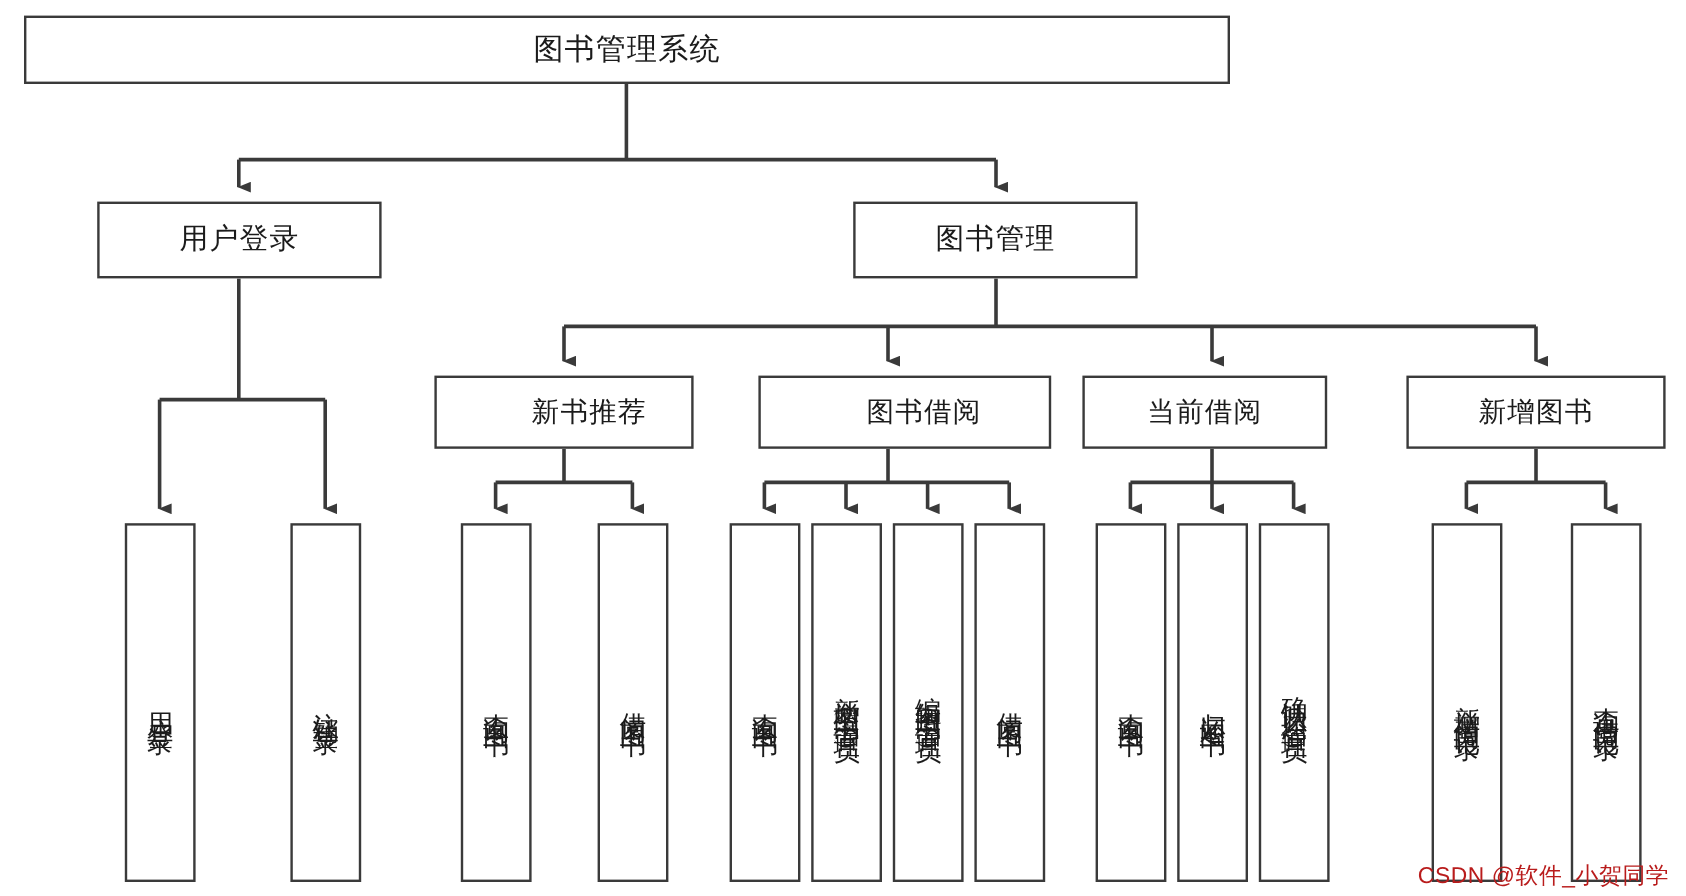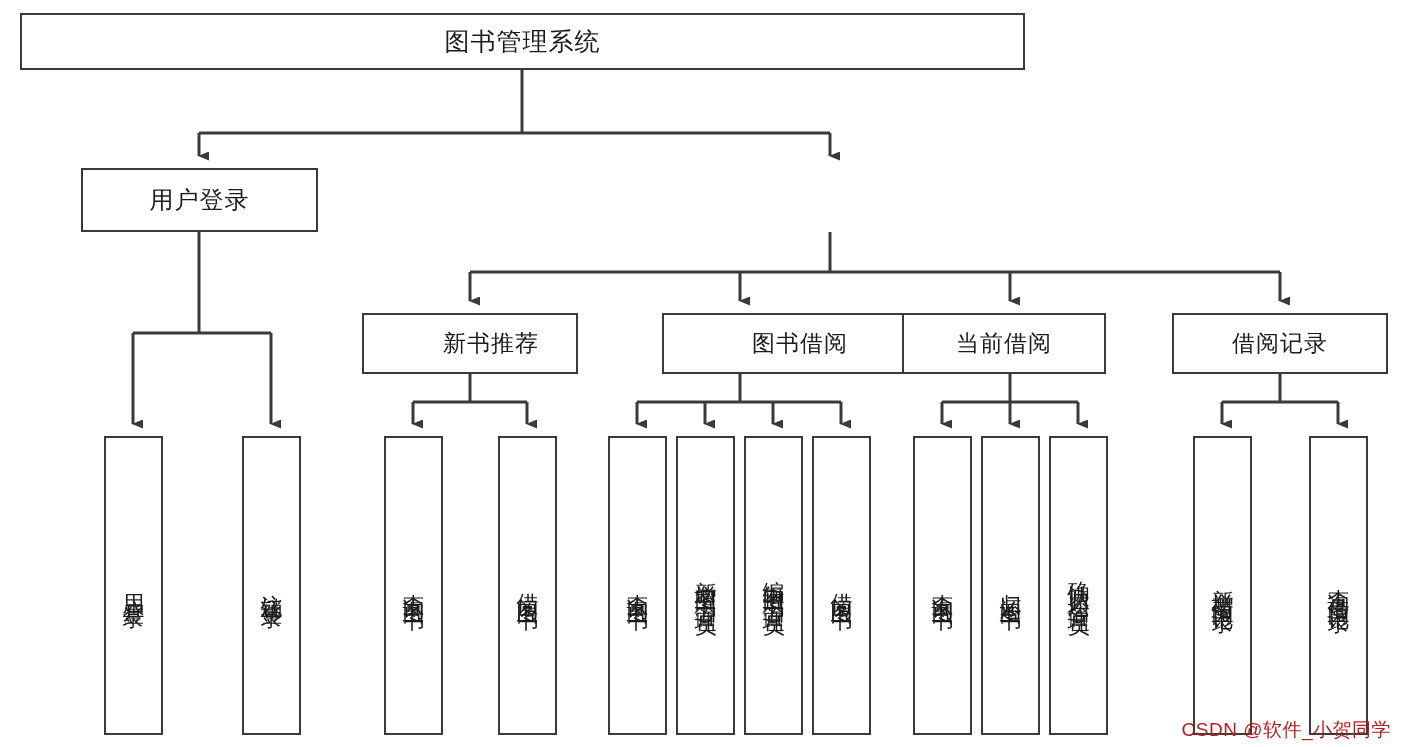--- a/index.html
+++ b/index.html
@@ -122,32 +122,35 @@
     </g>
   </svg>
 
   <div class="node root" style="left:20px; top:13px; width:1005px; height:57px;">
     <span>图书管理系统</span>
   </div>
 
   <div class="node level2" style="left:81px; top:168px; width:237px; height:64px;">
     <span>用户登录</span>
   </div>
+  <div class="node level2" style="left:711px; top:168px; width:237px; height:64px;">
+    <span>图书管理</span>
+  </div>
 
   <div class="node level3" style="left:362px; top:313px; width:216px; height:61px;padding-left:42px;">
     <span>新书推荐</span>
   </div>
-  <div class="node level3" style="left:662px; top:313px; width:244px; height:61px;padding-left:32px;">
+  <div class="node level3" style="left:632px; top:313px; width:244px; height:61px;padding-left:32px;">
     <span>图书借阅</span>
   </div>
   <div class="node level3" style="left:902px; top:313px; width:204px; height:61px;">
     <span>当前借阅</span>
   </div>
   <div class="node level3" style="left:1172px; top:313px; width:216px; height:61px;">
-    <span>借阅记录</span>
+    <span>新增图书</span>
   </div>
 
   <div class="node leaf" style="left:104px; top:436px; width:59px; height:299px;">
     <span class="vtext">用户登录</span>
   </div>
   <div class="node leaf" style="left:242px; top:436px; width:59px; height:299px;">
     <span class="vtext">注销登录</span>
   </div>
 
   <div class="node leaf" style="left:384px; top:436px; width:59px; height:299px;">

